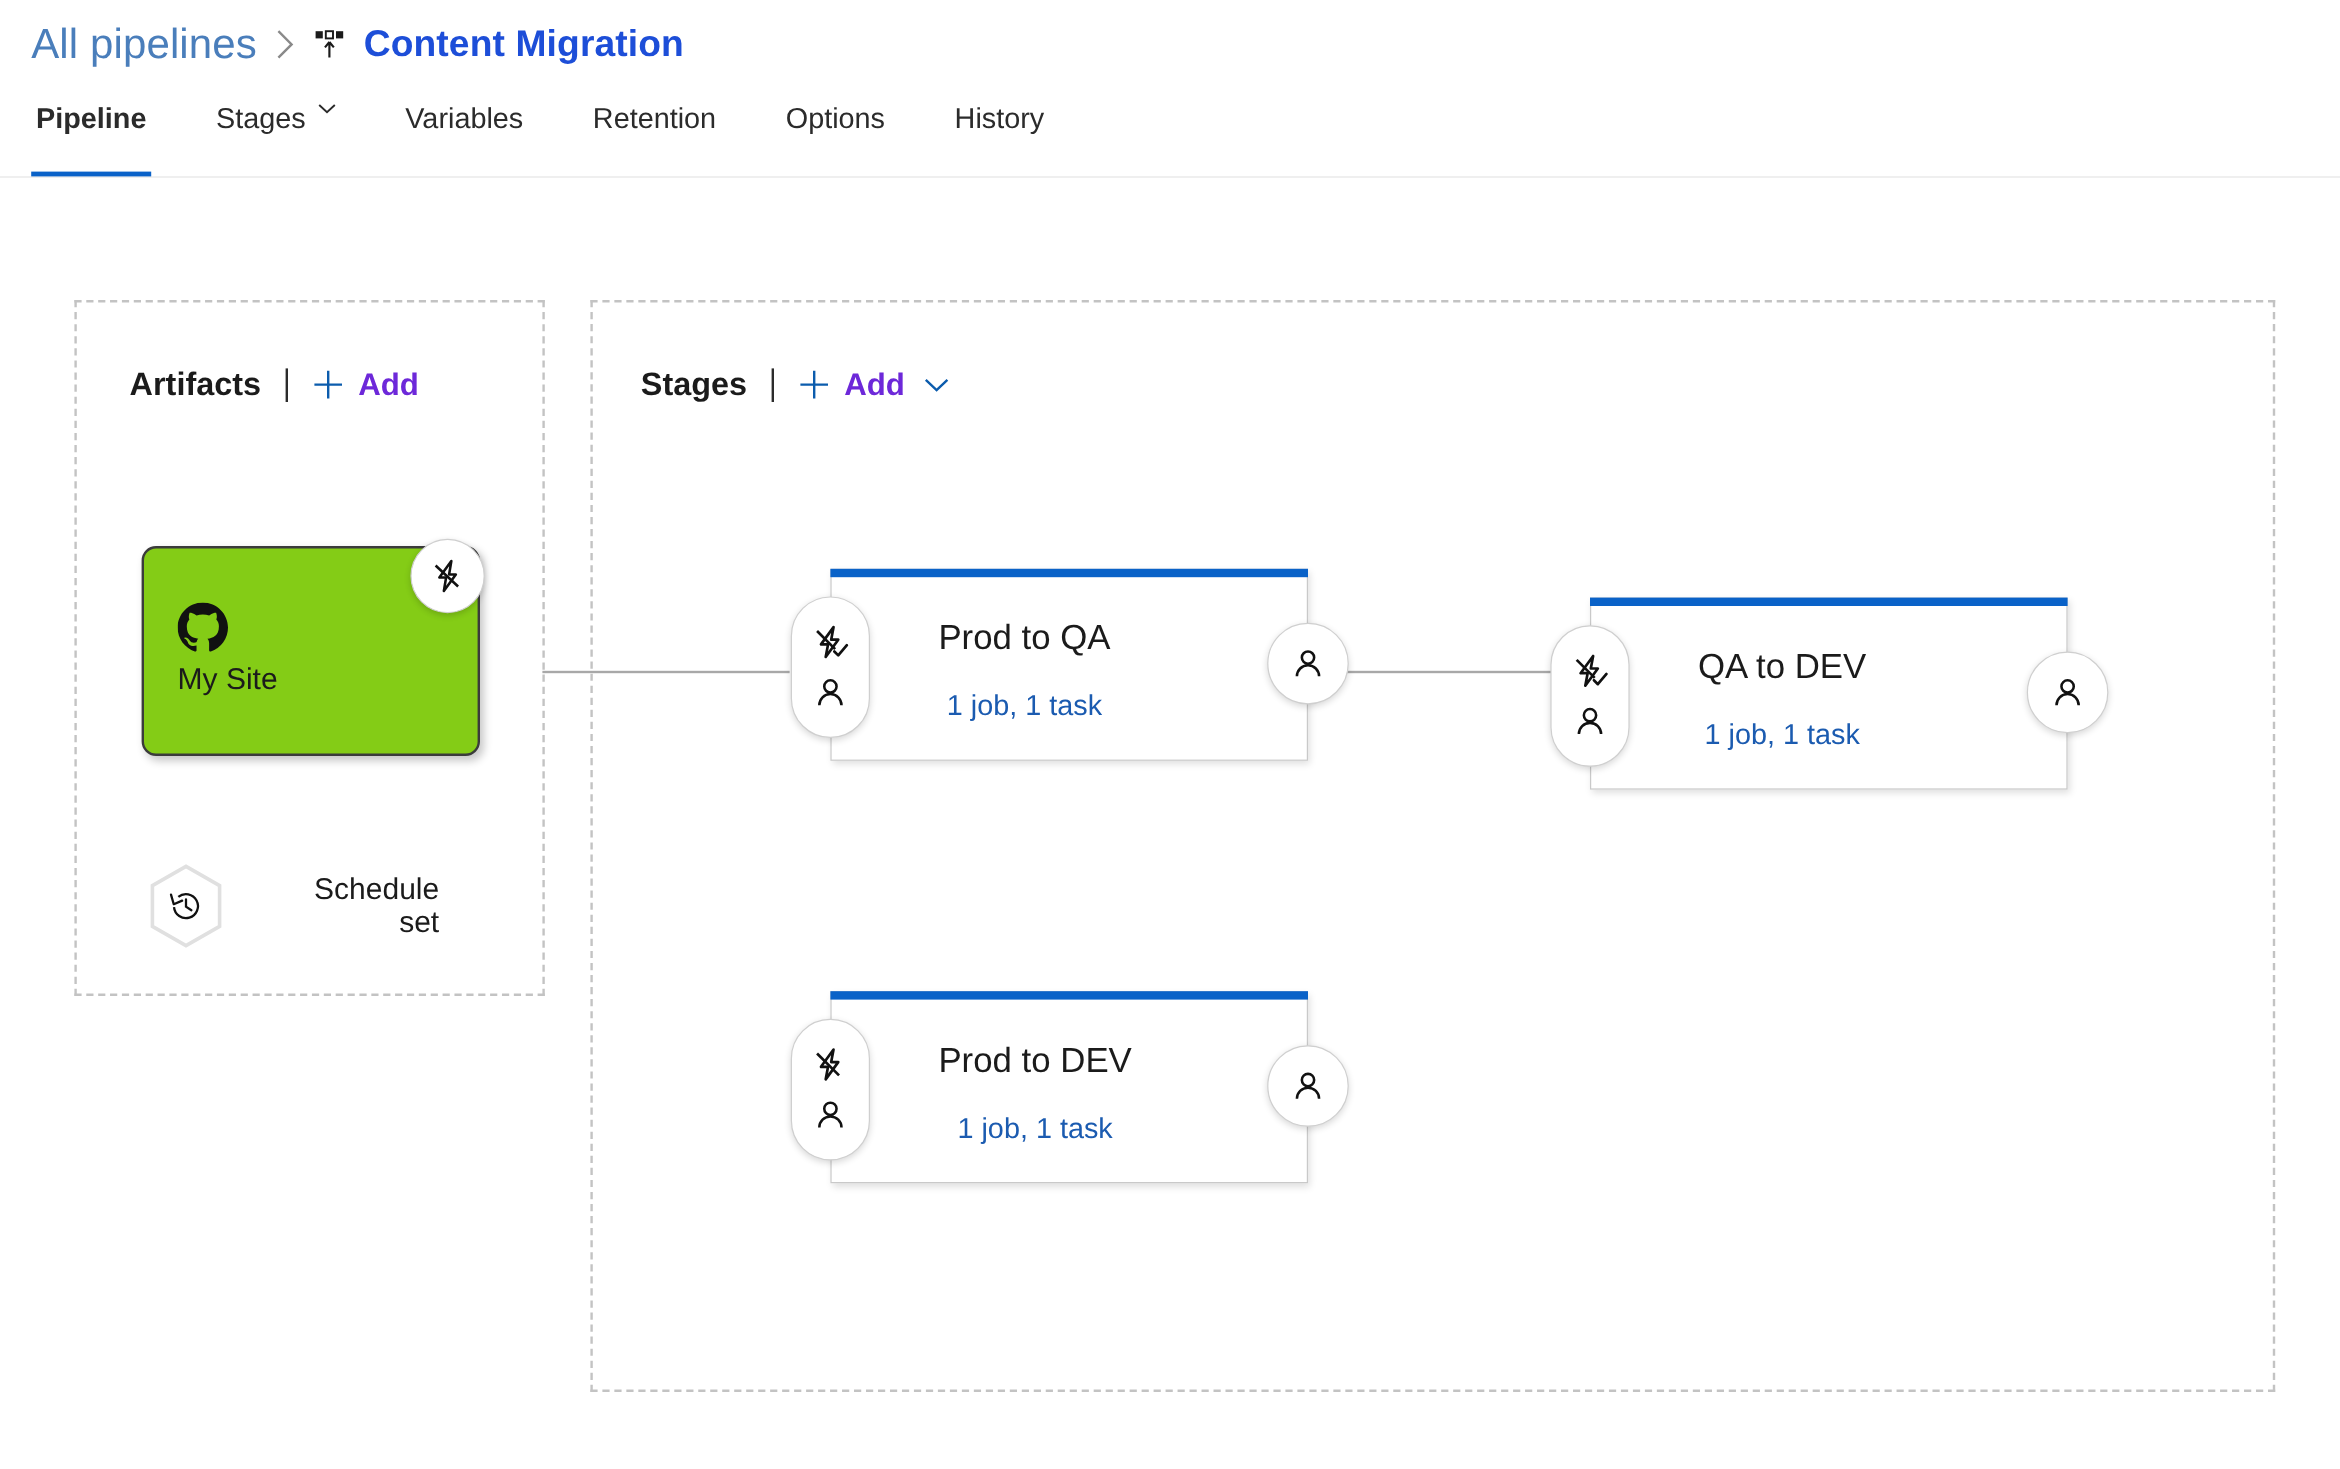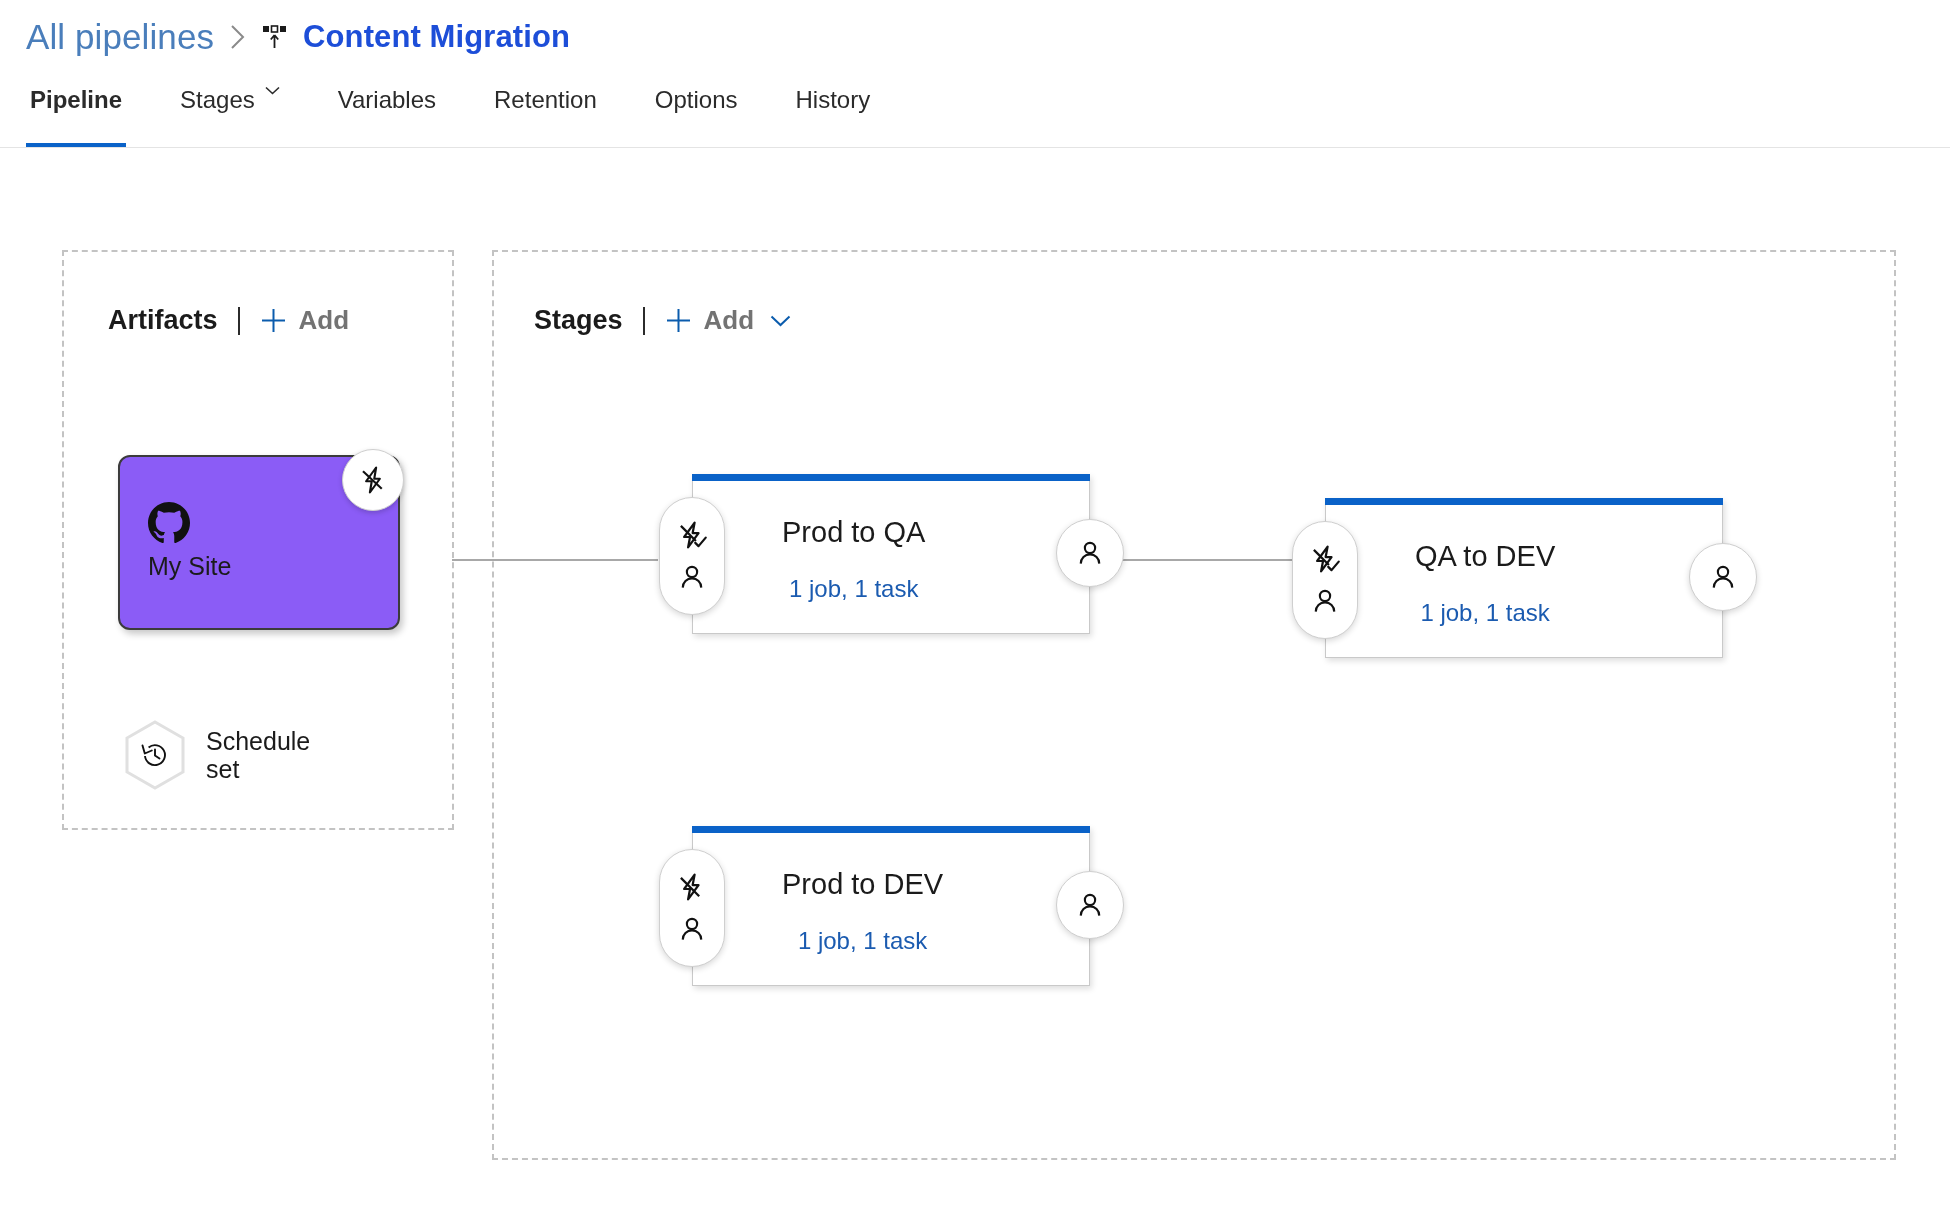--- a/index.html
+++ b/index.html
@@ -109,36 +109,36 @@
     background: #2b2b2b;
     margin: 0 20px;
   }
   .plus-icon {
     width: 27px; height: 27px;
     margin-right: 12px;
     display: inline-block;
   }
   .add-label {
     font-size: 26px;
-    color: #737373;
+    color: #6d28d9;
     font-weight: bold;
     cursor: pointer;
   }
   .add-chevron {
     margin-left: 16px;
     width: 21px; height: 12px;
     display: inline-block;
   }
 
   
   #artifact-card {
     position: absolute;
     left: 118px; top: 455px;
     width: 282px; height: 175px;
-    background: #8b5cf6;
+    background: #84cc16;
     border: 2px solid #3b3b3b;
     border-radius: 12px;
     box-shadow: 3px 4px 7px rgba(0,0,0,0.22);
   }
   .artifact-inner {
     position: absolute;
     left: 28px; top: 45px;
   }
   .artifact-name {
     font-size: 25px;
@@ -159,20 +159,21 @@
     cursor: pointer;
   }
 
   
   #schedule-item {
     position: absolute;
     left: 124px; top: 720px;
     display: flex;
     align-items: center;
     cursor: pointer;
+    text-align: right;
   }
   .hexagon {
     position: relative;
     width: 62px; height: 70px;
     display: flex; align-items: center; justify-content: center;
     flex: none;
   }
   .schedule-label {
     margin-left: 20px;
     font-size: 25px;

